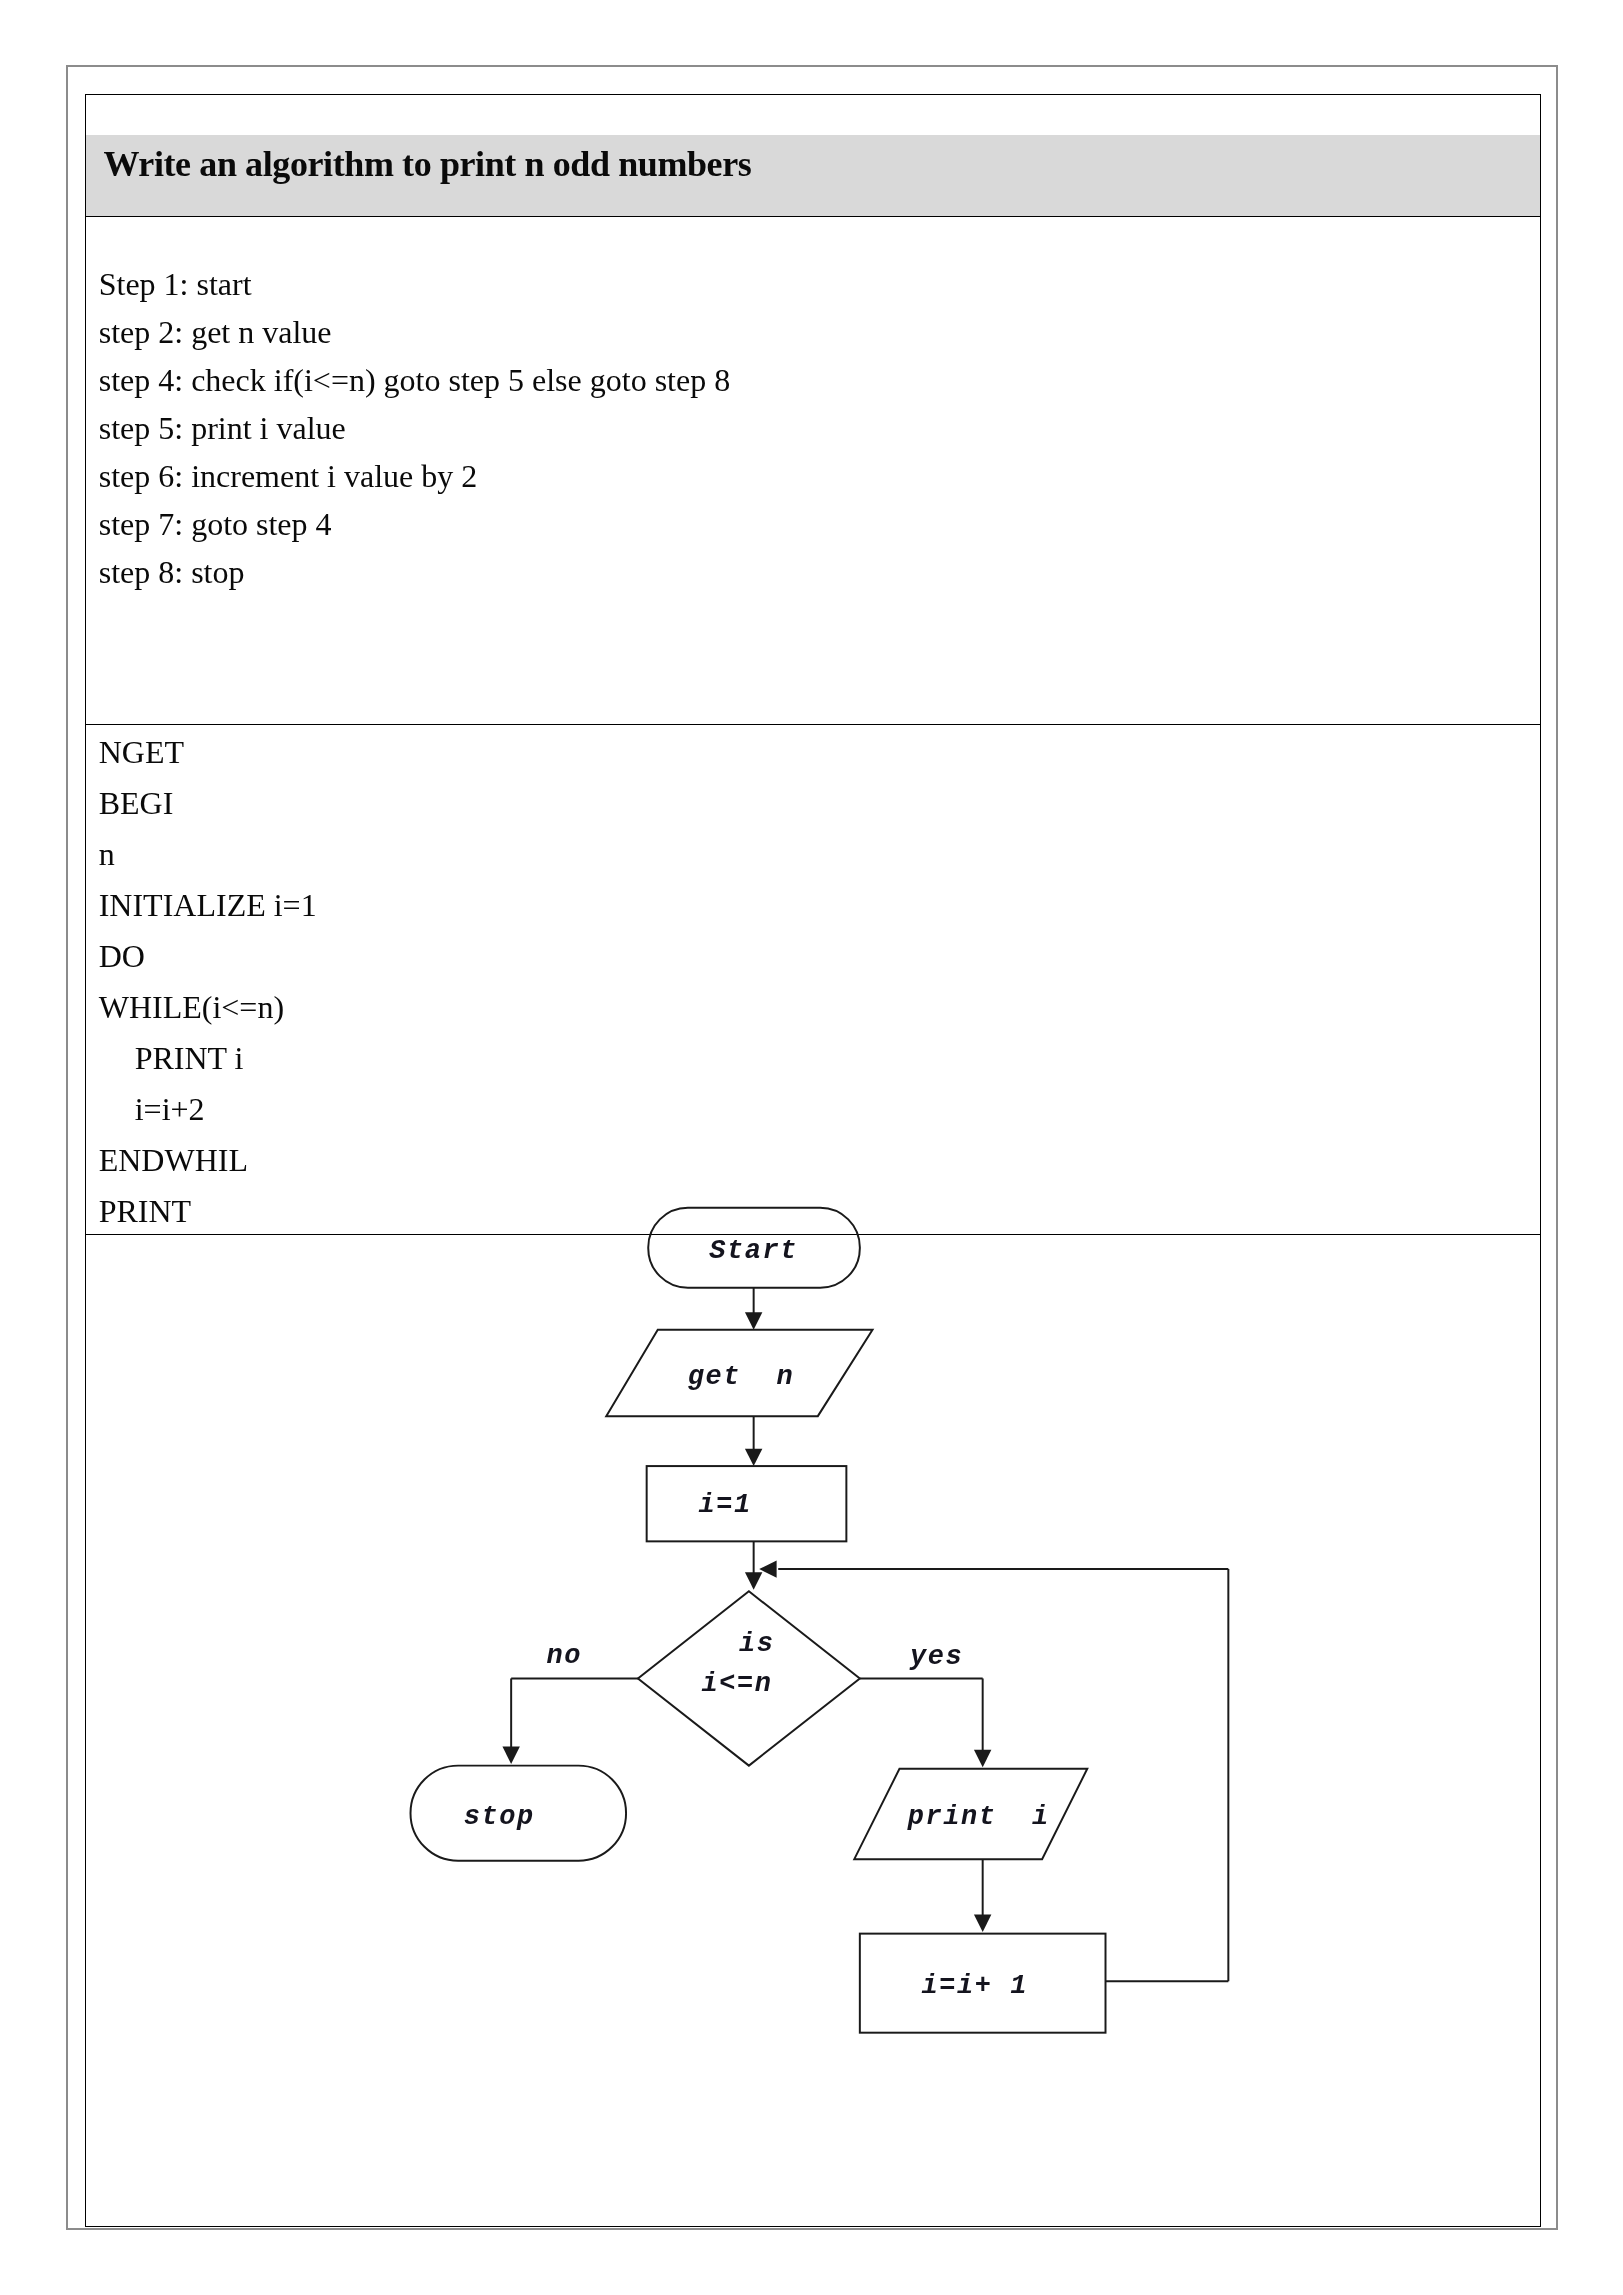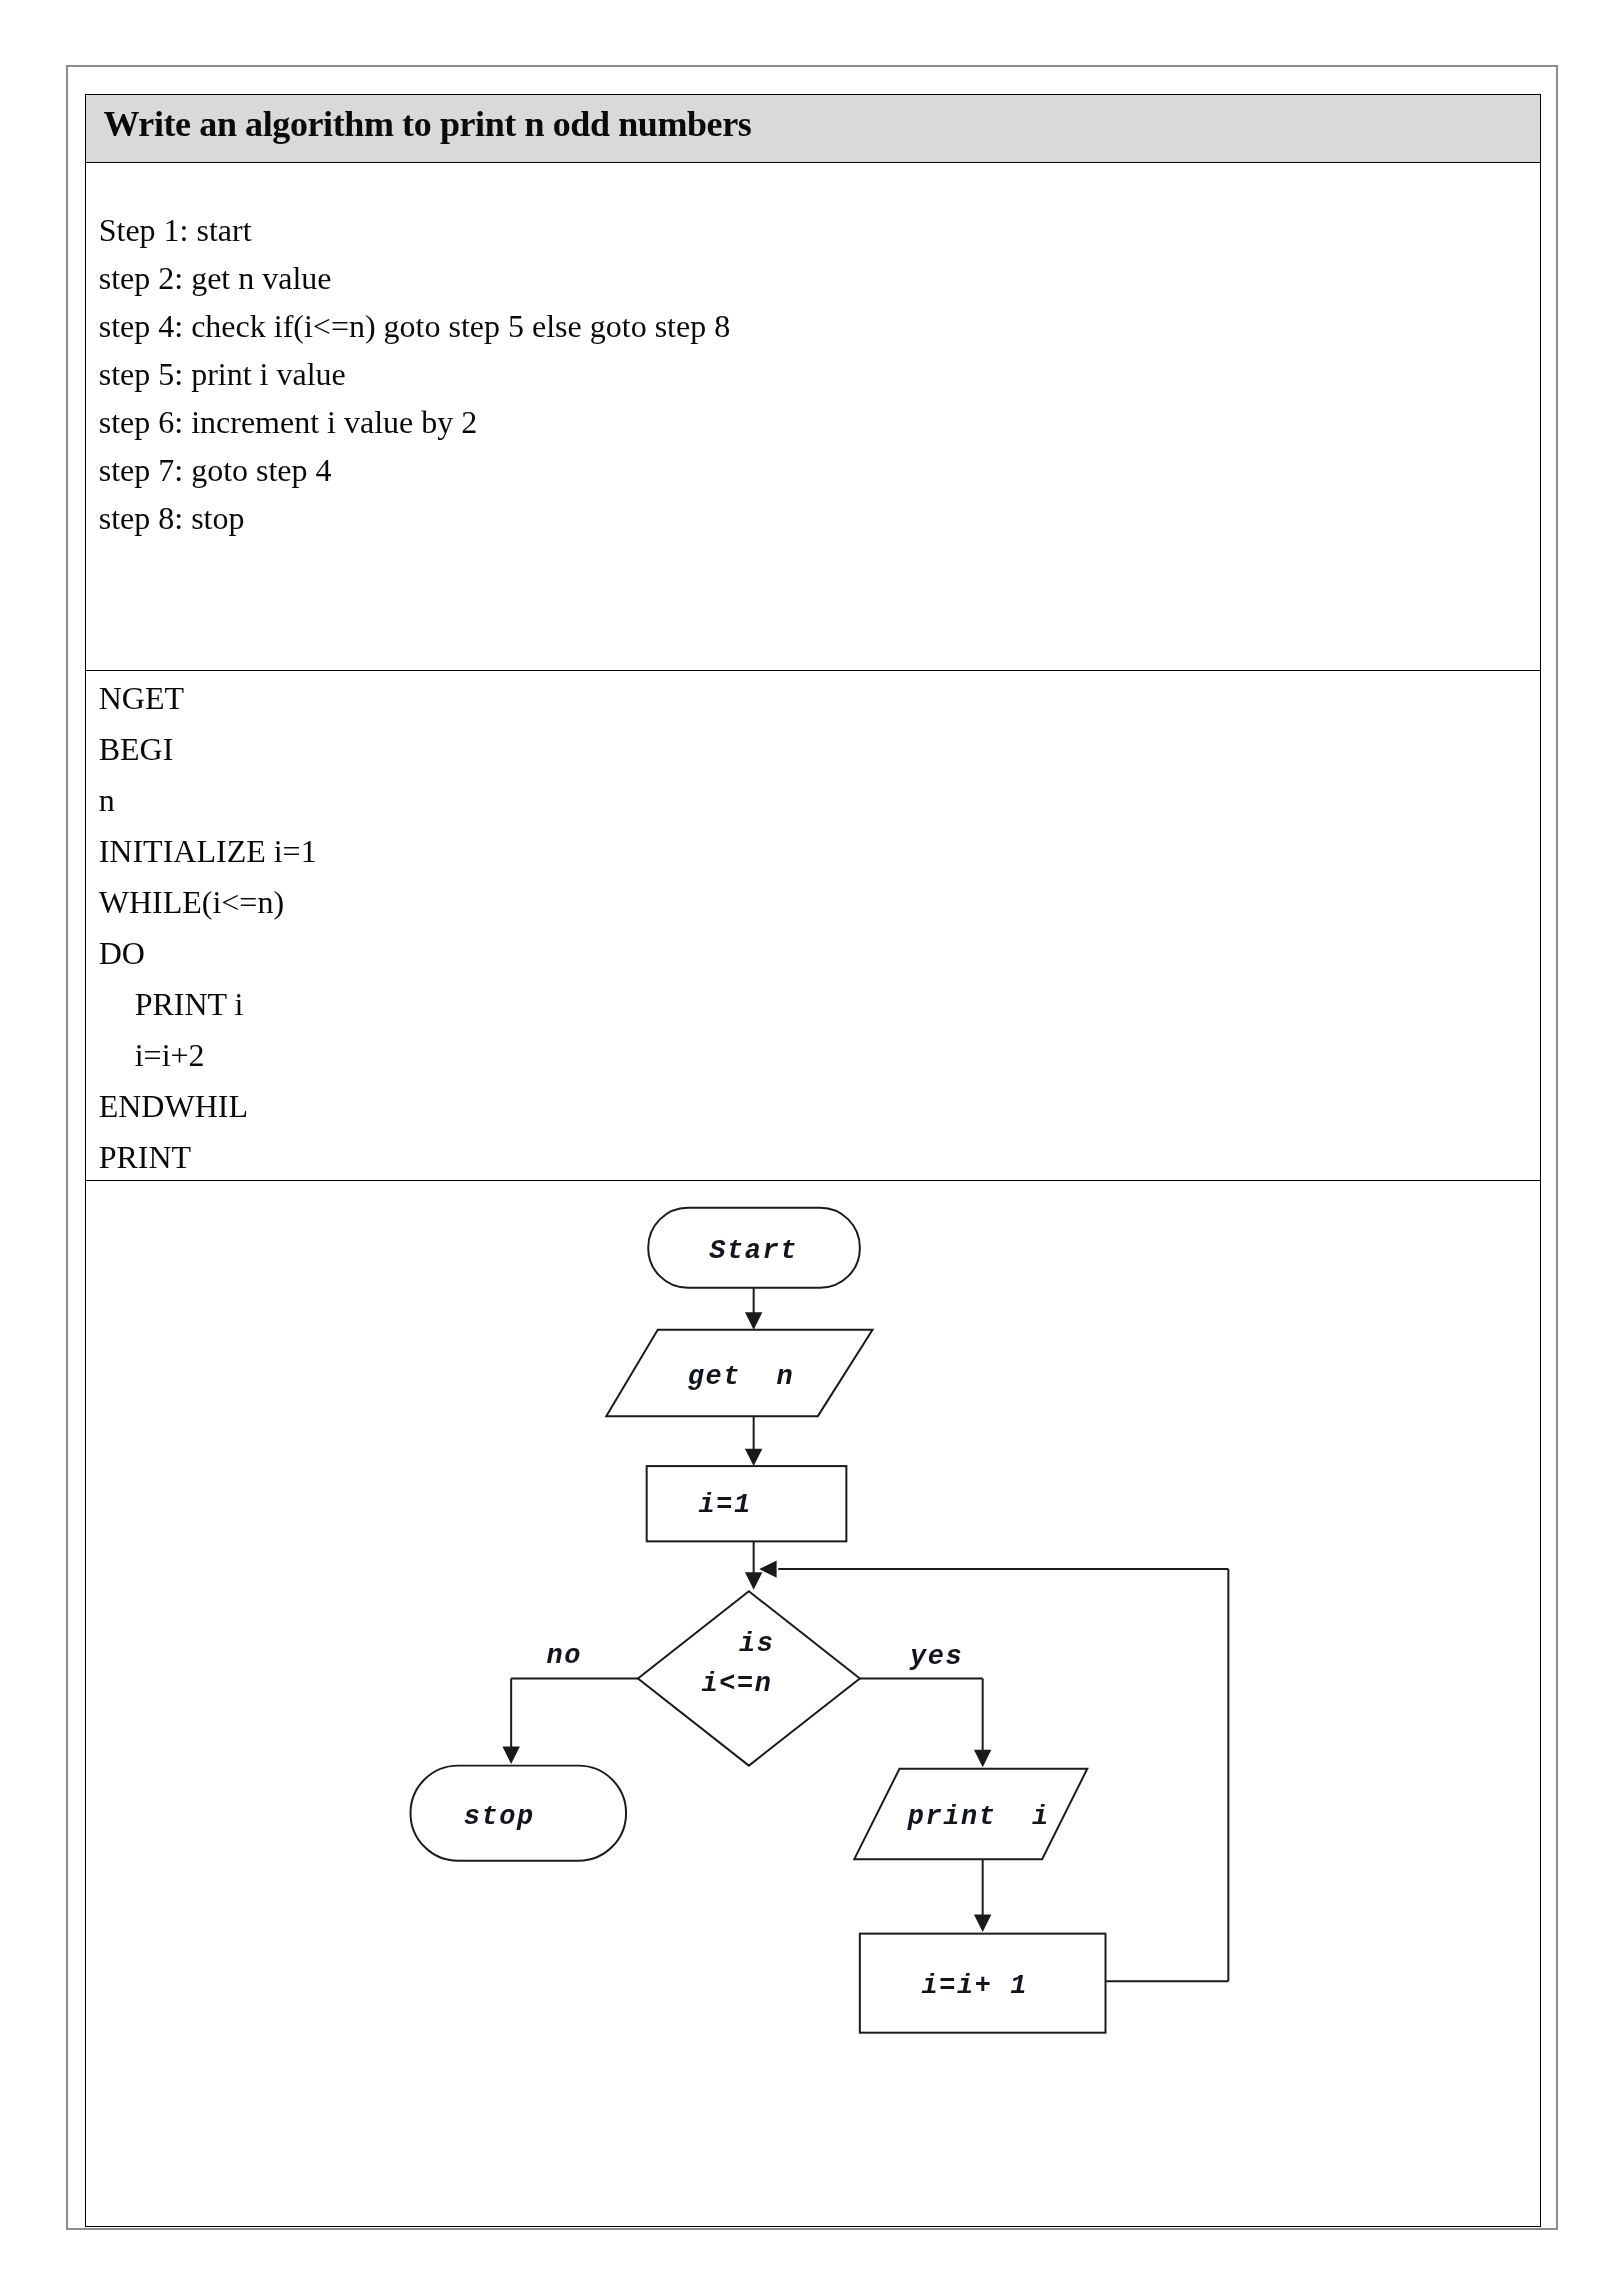--- a/index.html
+++ b/index.html
@@ -10,24 +10,24 @@
   .outer-border{
     position:absolute;left:66px;top:65px;width:1492px;height:2165px;
     border:2.4px solid #8c8c8c;box-sizing:border-box;background:#ffffff;
   }
   .doc-table{
     position:absolute;left:85px;top:94px;width:1456px;height:2133px;
     border:1.6px solid #000;box-sizing:border-box;background:#fff;
     display:flex;flex-direction:column;
   }
   .row-header{
-    height:68px;flex:none;background:#d9d9d9;
+    height:82px;flex:none;background:#d9d9d9;
     border-bottom:1.6px solid #000;box-sizing:border-box;
     padding:8px 0 0 17.4px;
-    font-weight:bold;font-size:36px;letter-spacing:-0.4px;
+    font-weight:bold;font-size:36px;letter-spacing:-0.4px;margin-top:40px;
   }
   .row-steps{
     height:508px;flex:none;border-bottom:1.6px solid #000;box-sizing:border-box;
     padding:43px 0 0 12.7px;font-size:32px;line-height:48px;
   }
   .row-code{
     height:510px;flex:none;border-bottom:1.6px solid #000;box-sizing:border-box;
     padding:1.6px 0 0 12.7px;font-size:32px;line-height:51px;
   }
   .row-flowchart{flex:1;position:relative;}
@@ -61,22 +61,22 @@
     <div class="step-line">step 6: increment i value by 2</div>
     <div class="step-line">step 7: goto step 4</div>
     <div class="step-line">step 8: stop</div>
   </div>
 
   <div class="row-code">
     <div class="code-line">NGET</div>
     <div class="code-line">BEGI</div>
     <div class="code-line">n</div>
     <div class="code-line">INITIALIZE i=1</div>
+    <div class="code-line">DO</div>
     <div class="code-line">WHILE(i&lt;=n)</div>
-    <div class="code-line">DO</div>
     <div class="code-line indent">PRINT i</div>
     <div class="code-line indent">i=i+2</div>
     <div class="code-line">ENDWHIL</div>
     <div class="code-line">PRINT</div>
   </div>
 
   <div class="row-flowchart"></div>
 </div>
 
 <svg class="flow-svg" viewBox="0 0 2048 2896" xmlns="http://www.w3.org/2000/svg">

